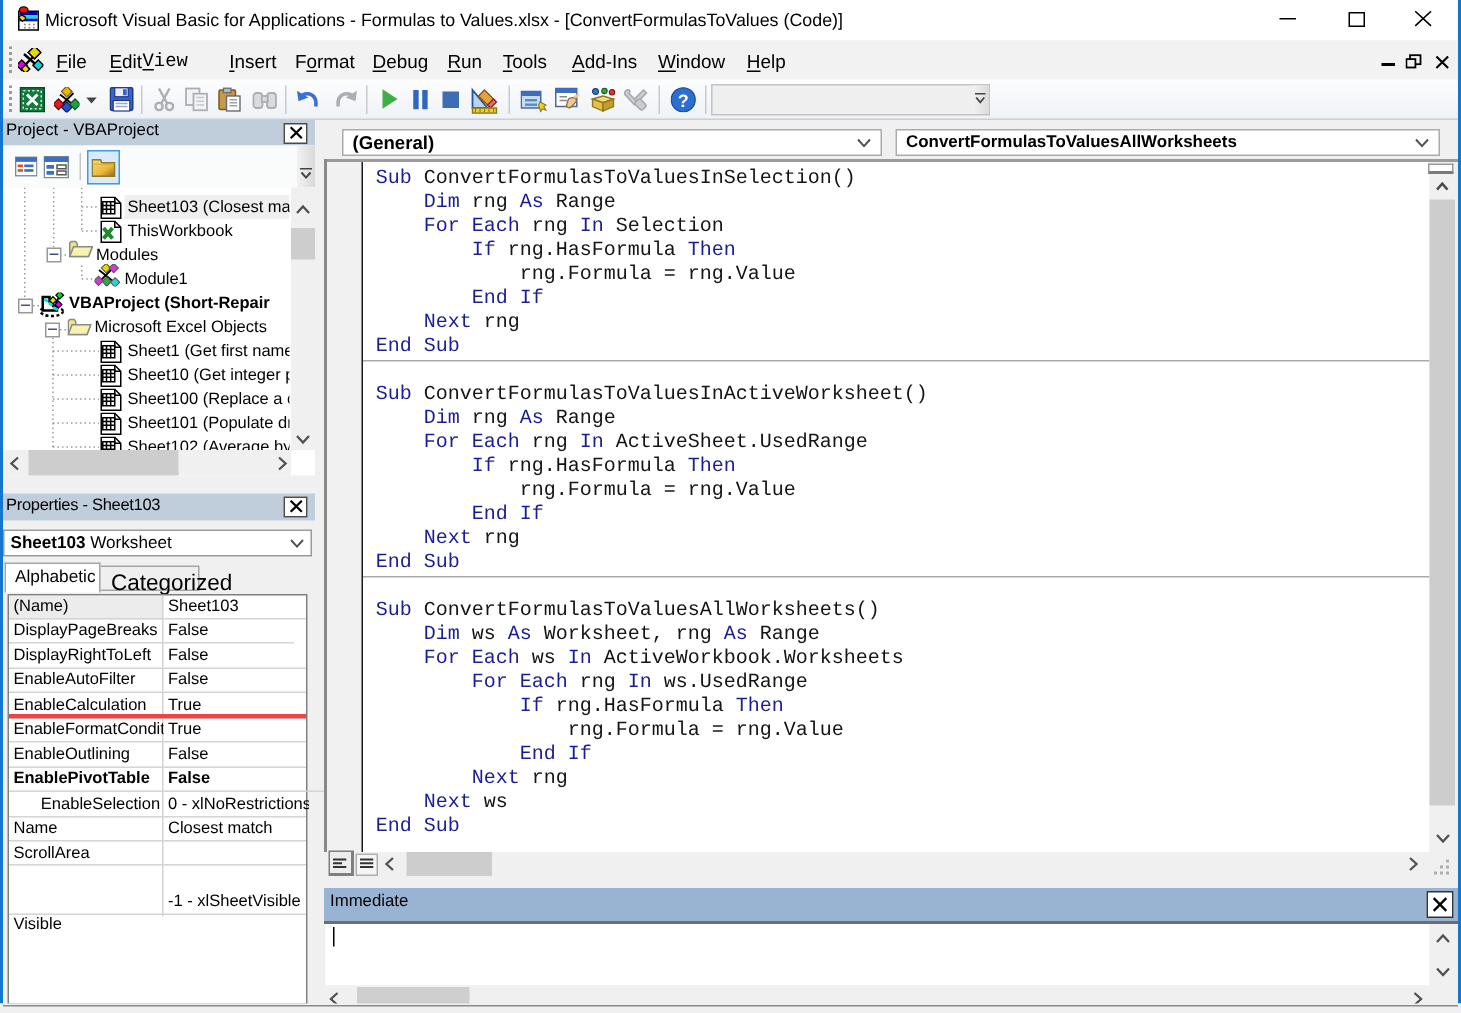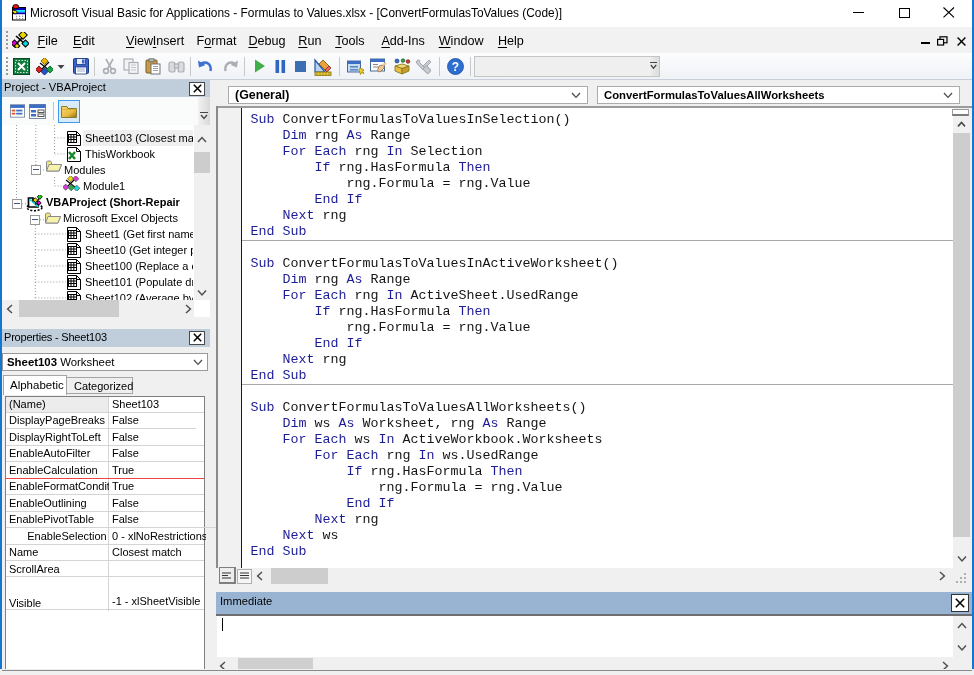--- a/index.html
+++ b/index.html
@@ -48,21 +48,21 @@
       <path d="M4 4 L13 12"></path>
     </g>
   <rect x="8" y="0" width="6" height="6" fill="#E6D800" stroke="#000" transform="rotate(45 11 3)" stroke-width="1"></rect>
   <rect x="11" y="9" width="5" height="5" fill="#00D9D9" stroke="#000" transform="rotate(45 13.5 11.5)" stroke-width="1"></rect>
   <rect x="0" y="9" width="5" height="5" fill="#DD00DD" stroke="#000" transform="rotate(45 2.5 11.5)" stroke-width="1"></rect>
   <rect x="3" y="12" width="4" height="4" fill="#E6D800" stroke="#000" transform="rotate(45 5 14)" stroke-width="1"></rect>
 </svg>
 <div class="abs" style="top:33.5px;left:0;width:100%;height:16px;font-size:12.6px;color:#000;">
   <span class="abs" style="left:37.5px;"><u>F</u>ile</span>
   <span class="abs" style="left:73px;"><u>E</u>dit</span>
-  <span class="abs" style="left:126px;"><u>V</u>iew</span>
+  <span class="abs" style="left:95px;font-family:Liberation Mono, monospace;"><u>V</u>iew</span>
   <span class="abs" style="left:152.8px;"><u>I</u>nsert</span>
   <span class="abs" style="left:196.6px;">F<u>o</u>rmat</span>
   <span class="abs" style="left:248.4px;"><u>D</u>ebug</span>
   <span class="abs" style="left:298.3px;"><u>R</u>un</span>
   <span class="abs" style="left:335.2px;"><u>T</u>ools</span>
   <span class="abs" style="left:381.4px;"><u>A</u>dd-Ins</span>
   <span class="abs" style="left:438.7px;"><u>W</u>indow</span>
   <span class="abs" style="left:497.9px;"><u>H</u>elp</span>
 </div>
 <div class="abs" style="left:921px;top:42px;width:9px;height:2.4px;background:#000;"></div>
@@ -399,21 +399,21 @@
     <path d="M0.8 0.8 L8.2 8.2 M8.2 0.8 L0.8 8.2" stroke="#000" stroke-width="1.5"></path>
   </svg>
 
 <div class="abs" style="left:2px;top:352.5px;width:206px;height:18.5px;background:#FFF;border:1px solid #999;box-sizing:border-box;"></div>
 <div class="abs" style="left:7px;top:355.5px;font-size:11.4px;"><b>Sheet103</b> Worksheet</div>
 <svg class="abs" style="left:193px;top:359px;" width="10" height="7" viewBox="0 0 10 7">
     <path d="M1 1 L5 5.4 L9 1" fill="none" stroke="#4F4F4F" stroke-width="1.3"></path>
   </svg>
 
 <div class="abs" style="left:66px;top:377px;width:67px;height:16.5px;background:#EFEFEF;border:1px solid #A5A5A5;box-sizing:border-box;"></div>
-<div class="abs" style="left:74px;top:379.5px;font-size:11px;">Categorized</div>
+<div class="abs" style="left:74px;top:379.5px;font-size:15px;">Categorized</div>
 <div class="abs" style="left:3px;top:374.5px;width:64px;height:20px;background:#FFF;border:1px solid #A5A5A5;border-bottom:none;box-sizing:border-box;"></div>
 <div class="abs" style="left:10px;top:378.5px;font-size:11.5px;">Alphabetic</div>
 
 <div class="abs" style="left:5px;top:395.5px;width:200px;height:274px;background:#FFF;border:1px solid #7F7F7F;box-sizing:border-box;"></div>
 <div id="propgrid" class="abs" style="left:6px;top:396.5px;width:198px;height:272px;overflow:hidden;font-size:11px;color:#000;padding-left:16px;">
  <div class="abs" style="left:102px;top:0;width:1px;height:214px;background:#D4D4D4;"></div>
  <div class="abs" style="left:0;top:0;width:102px;height:16.45px;background:#ECECEC;"></div>
  <div class="abs" style="left:0;top:0.00px;width:198px;height:16.45px;border-bottom:1px solid #D4D4D4;box-sizing:border-box;">
       <div class="abs" style="left:3px;top:1.5px;width:100px;overflow:hidden;white-space:nowrap;">(Name)</div>
       <div class="abs" style="left:106px;top:1.5px;width:94px;overflow:hidden;white-space:nowrap;">Sheet103</div>
@@ -423,50 +423,50 @@
       <div class="abs" style="left:106px;top:1.5px;width:94px;overflow:hidden;white-space:nowrap;">False</div>
     </div>
  <div class="abs" style="left:0;top:32.90px;width:198px;height:16.45px;border-bottom:1px solid #D4D4D4;box-sizing:border-box;">
       <div class="abs" style="left:3px;top:1.5px;width:100px;overflow:hidden;white-space:nowrap;">DisplayRightToLeft</div>
       <div class="abs" style="left:106px;top:1.5px;width:94px;overflow:hidden;white-space:nowrap;">False</div>
     </div>
  <div class="abs" style="left:0;top:49.35px;width:198px;height:16.45px;border-bottom:1px solid #D4D4D4;box-sizing:border-box;">
       <div class="abs" style="left:3px;top:1.5px;width:100px;overflow:hidden;white-space:nowrap;">EnableAutoFilter</div>
       <div class="abs" style="left:106px;top:1.5px;width:94px;overflow:hidden;white-space:nowrap;">False</div>
     </div>
- <div class="abs" style="left:0;top:65.80px;width:198px;height:16.45px;border-bottom:1px solid #ef4444;box-sizing:border-box;">
+ <div class="abs" style="left:0;top:65.80px;width:198px;height:16.45px;border-bottom:3px solid #ef4444;box-sizing:border-box;">
       <div class="abs" style="left:3px;top:1.5px;width:100px;overflow:hidden;white-space:nowrap;">EnableCalculation</div>
       <div class="abs" style="left:106px;top:1.5px;width:94px;overflow:hidden;white-space:nowrap;">True</div>
     </div>
  <div class="abs" style="left:0;top:82.25px;width:198px;height:16.45px;border-bottom:1px solid #D4D4D4;box-sizing:border-box;">
       <div class="abs" style="left:3px;top:1.5px;width:100px;overflow:hidden;white-space:nowrap;">EnableFormatConditions</div>
       <div class="abs" style="left:106px;top:1.5px;width:94px;overflow:hidden;white-space:nowrap;">True</div>
     </div>
  <div class="abs" style="left:0;top:98.70px;width:198px;height:16.45px;border-bottom:1px solid #D4D4D4;box-sizing:border-box;">
       <div class="abs" style="left:3px;top:1.5px;width:100px;overflow:hidden;white-space:nowrap;">EnableOutlining</div>
       <div class="abs" style="left:106px;top:1.5px;width:94px;overflow:hidden;white-space:nowrap;">False</div>
     </div>
- <div class="abs" style="left:0;top:115.15px;width:236px;height:16.45px;border-bottom:1px solid #D4D4D4;box-sizing:border-box;">
+ <div class="abs" style="left:0;top:115.15px;width:236px;height:16.45px;border-bottom:1px solid #D4D4D4;box-sizing:border-box;font-weight:bold;">
       <div class="abs" style="left:3px;top:1.5px;width:100px;overflow:hidden;white-space:nowrap;">EnablePivotTable</div>
       <div class="abs" style="left:106px;top:1.5px;width:94px;overflow:hidden;white-space:nowrap;">False</div>
     </div>
  <div class="abs" style="left:0;top:131.60px;width:198px;height:16.45px;border-bottom:1px solid #D4D4D4;box-sizing:border-box;">
       <div class="abs" style="left:3px;top:1.5px;width:116px;overflow:hidden;white-space:nowrap;text-align:center;">EnableSelection</div>
       <div class="abs" style="left:106px;top:1.5px;width:94px;overflow:hidden;white-space:nowrap;">0 - xlNoRestrictions</div>
     </div>
  <div class="abs" style="left:0;top:164.50px;width:198px;height:16.45px;border-bottom:1px solid #D4D4D4;box-sizing:border-box;">
       <div class="abs" style="left:3px;top:1.5px;width:100px;overflow:hidden;white-space:nowrap;">ScrollArea</div>
       <div class="abs" style="left:106px;top:1.5px;width:94px;overflow:hidden;white-space:nowrap;"></div>
     </div>
  <div class="abs" style="left:0;top:148.05px;width:198px;height:16.45px;border-bottom:1px solid #D4D4D4;box-sizing:border-box;">
       <div class="abs" style="left:3px;top:1.5px;width:100px;overflow:hidden;white-space:nowrap;">Name</div>
       <div class="abs" style="left:106px;top:1.5px;width:94px;overflow:hidden;white-space:nowrap;">Closest match</div>
     </div>
  <div class="abs" style="left:0;top:197.40px;width:198px;height:16.45px;border-bottom:1px solid #D4D4D4;box-sizing:border-box;">
-      <div class="abs" style="left:3px;top:3px;width:100px;overflow:hidden;white-space:nowrap;">Visible</div>
+      <div class="abs" style="left:3px;top:16px;width:100px;overflow:hidden;white-space:nowrap;">Visible</div>
       <div class="abs" style="left:106px;top:1.5px;width:94px;overflow:hidden;white-space:nowrap;">-1 - xlSheetVisible</div>
     </div>
  </div>
 
 <div class="abs" style="left:228px;top:85.5px;width:360px;height:18.5px;background:#FFF;border:1px solid #ABABAB;box-sizing:border-box;"></div>
 <div class="abs" style="left:235px;top:87.5px;font-size:12.4px;font-weight:bold;">(General)</div>
 <svg class="abs" style="left:571px;top:92px;" width="10" height="7" viewBox="0 0 10 7">
     <path d="M1 1 L5 5.4 L9 1" fill="none" stroke="#4F4F4F" stroke-width="1.3"></path>
   </svg>
 <div class="abs" style="left:597px;top:85.5px;width:363px;height:18.5px;background:#FFF;border:1px solid #ABABAB;box-sizing:border-box;"></div>

